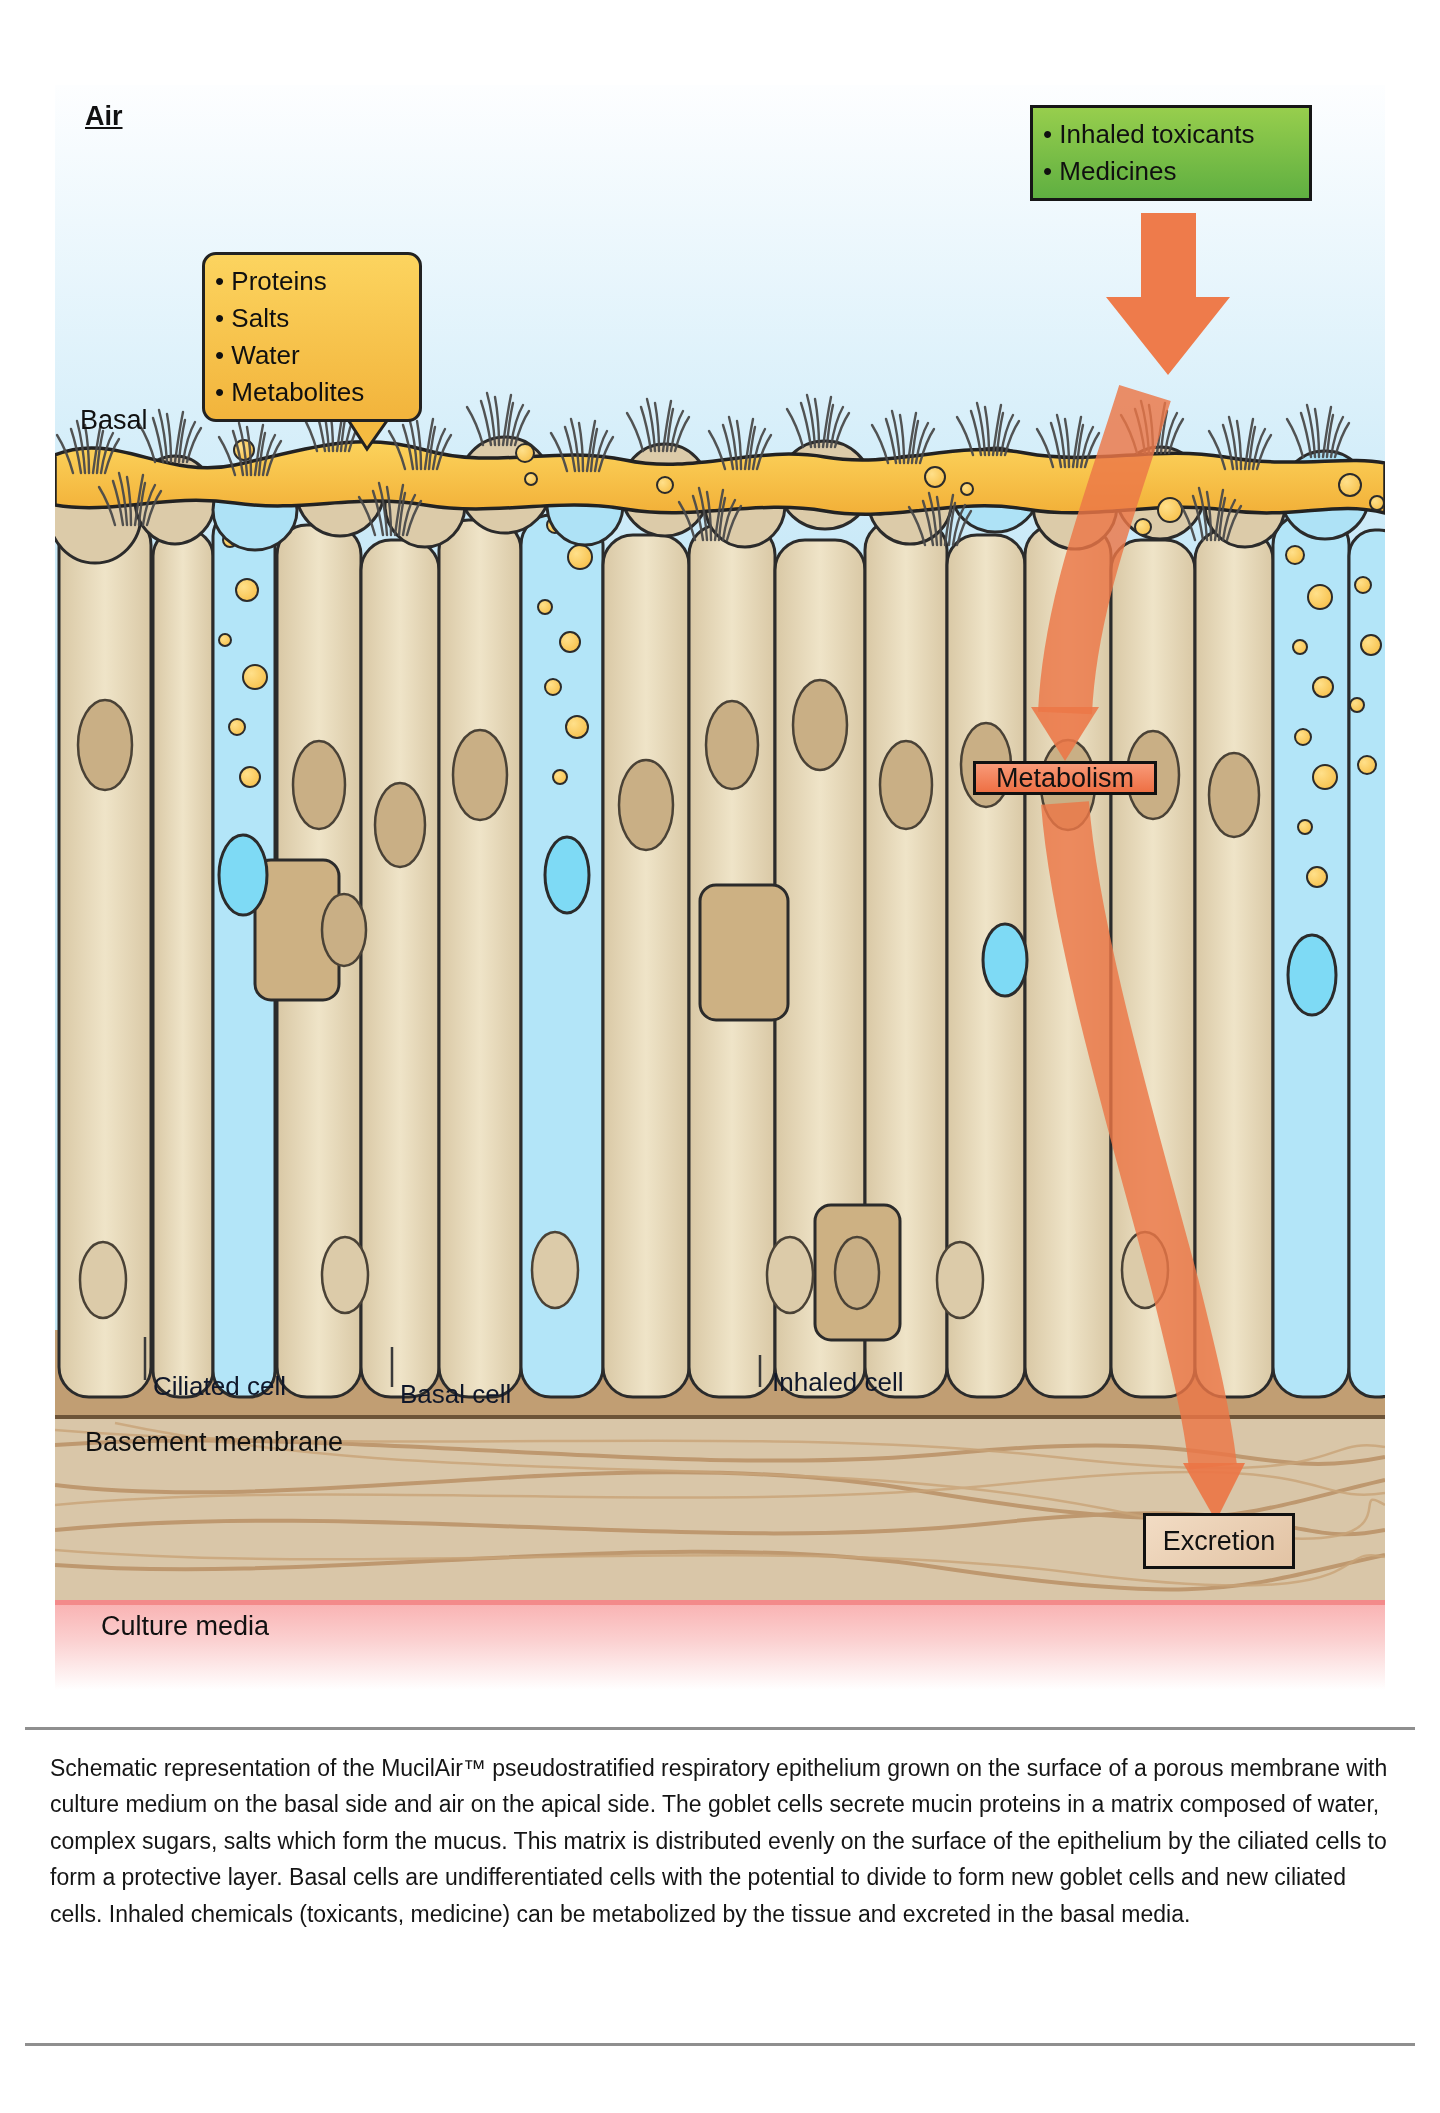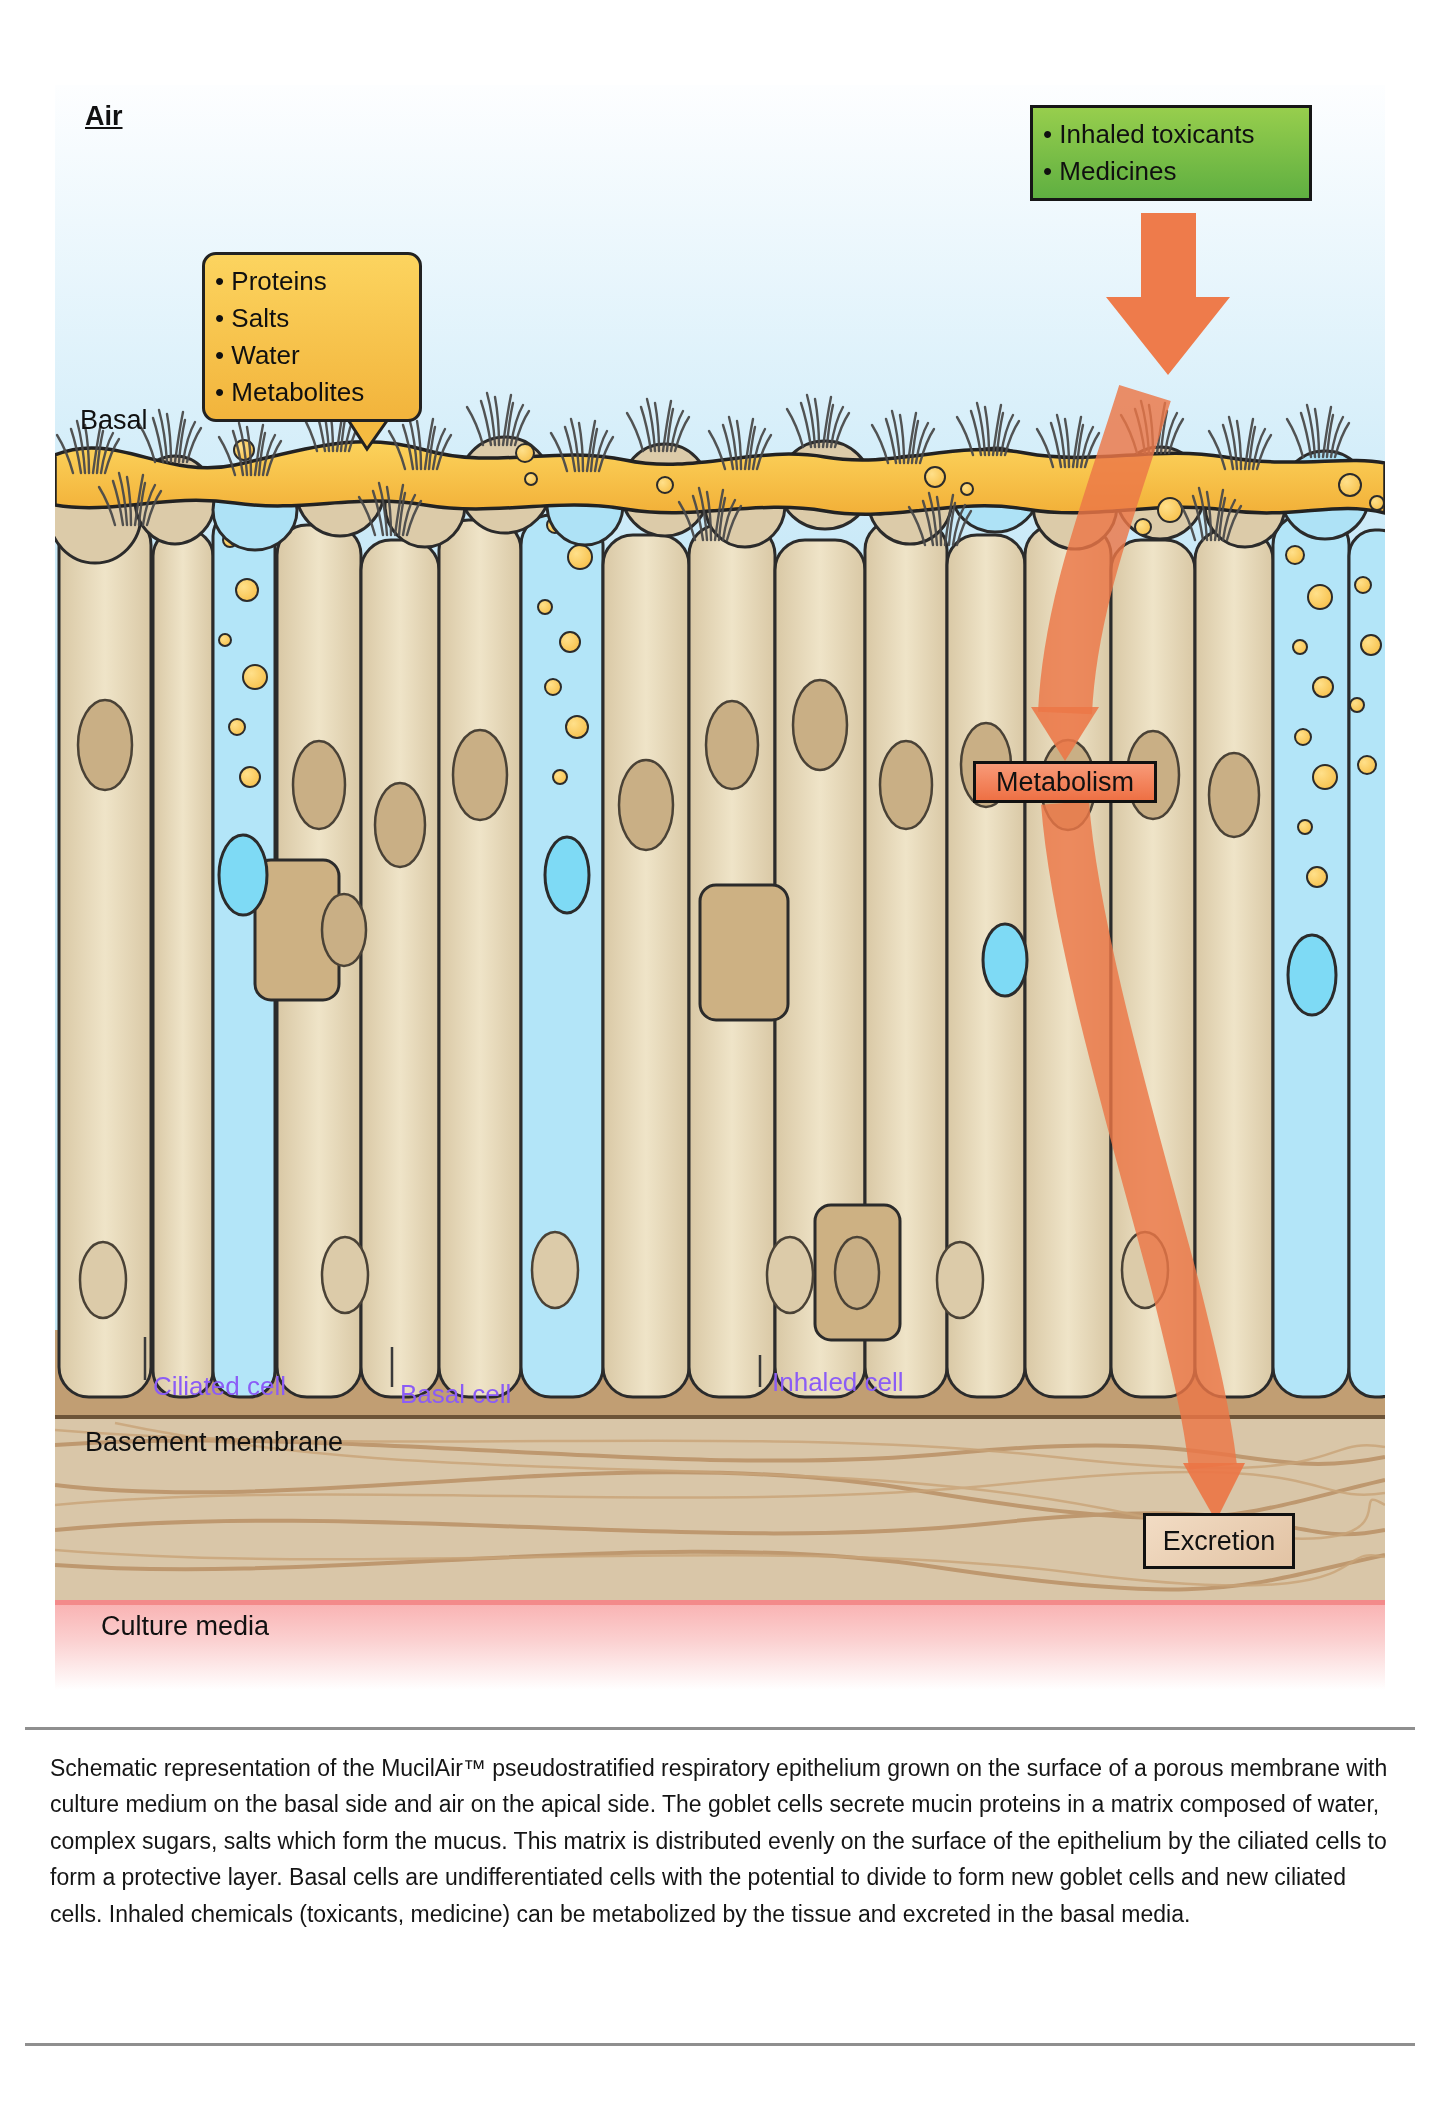--- a/index.html
+++ b/index.html
@@ -14,25 +14,25 @@
   .listbox ul{margin:0;padding:0;list-style:none;}
   .listbox li{font-size:26px;line-height:37px;color:#101010;white-space:nowrap;}
   .listbox li::before{content:"•  ";}
   .greenbox{left:975px;top:20px;width:282px;min-height:93px;
             background:linear-gradient(#97ce4d,#5faf41);}
   .yellowbox{left:147px;top:167px;width:220px;min-height:168px;
              background:linear-gradient(#fcd45f,#f2b43c);border-color:#222;border-radius:14px;}
   .tag{position:absolute;border:3px solid #111;box-sizing:border-box;
        display:flex;align-items:center;justify-content:center;
        font-size:27px;color:#111;}
-  .tag.metabolism{left:918px;top:676px;width:184px;height:42px;
+  .tag.metabolism{left:918px;top:676px;width:184px;height:34px;
        background:linear-gradient(#f89a78,#ee7044);}
   .tag.excretion{left:1088px;top:1428px;width:152px;height:56px;
        background:linear-gradient(145deg,#f2dcc4,#e2c3a4);}
-  .cell-lbl{position:absolute;font-size:26px;color:#8b5cf6;white-space:nowrap;}
+  .cell-lbl{position:absolute;font-size:26px;color:#0f172a;white-space:nowrap;}
   .divider{position:absolute;left:25px;width:1390px;height:3px;background:#8f8f8f;}
   .caption{position:absolute;left:50px;top:1750px;width:1342px;
            font-size:23px;line-height:36.4px;color:#151515;margin:0;}
 </style>
 </head>
 <body>
 
 <div class="figure">
 
   <svg class="art" width="1330" height="1605" viewBox="0 0 1330 1605" xmlns="http://www.w3.org/2000/svg">

